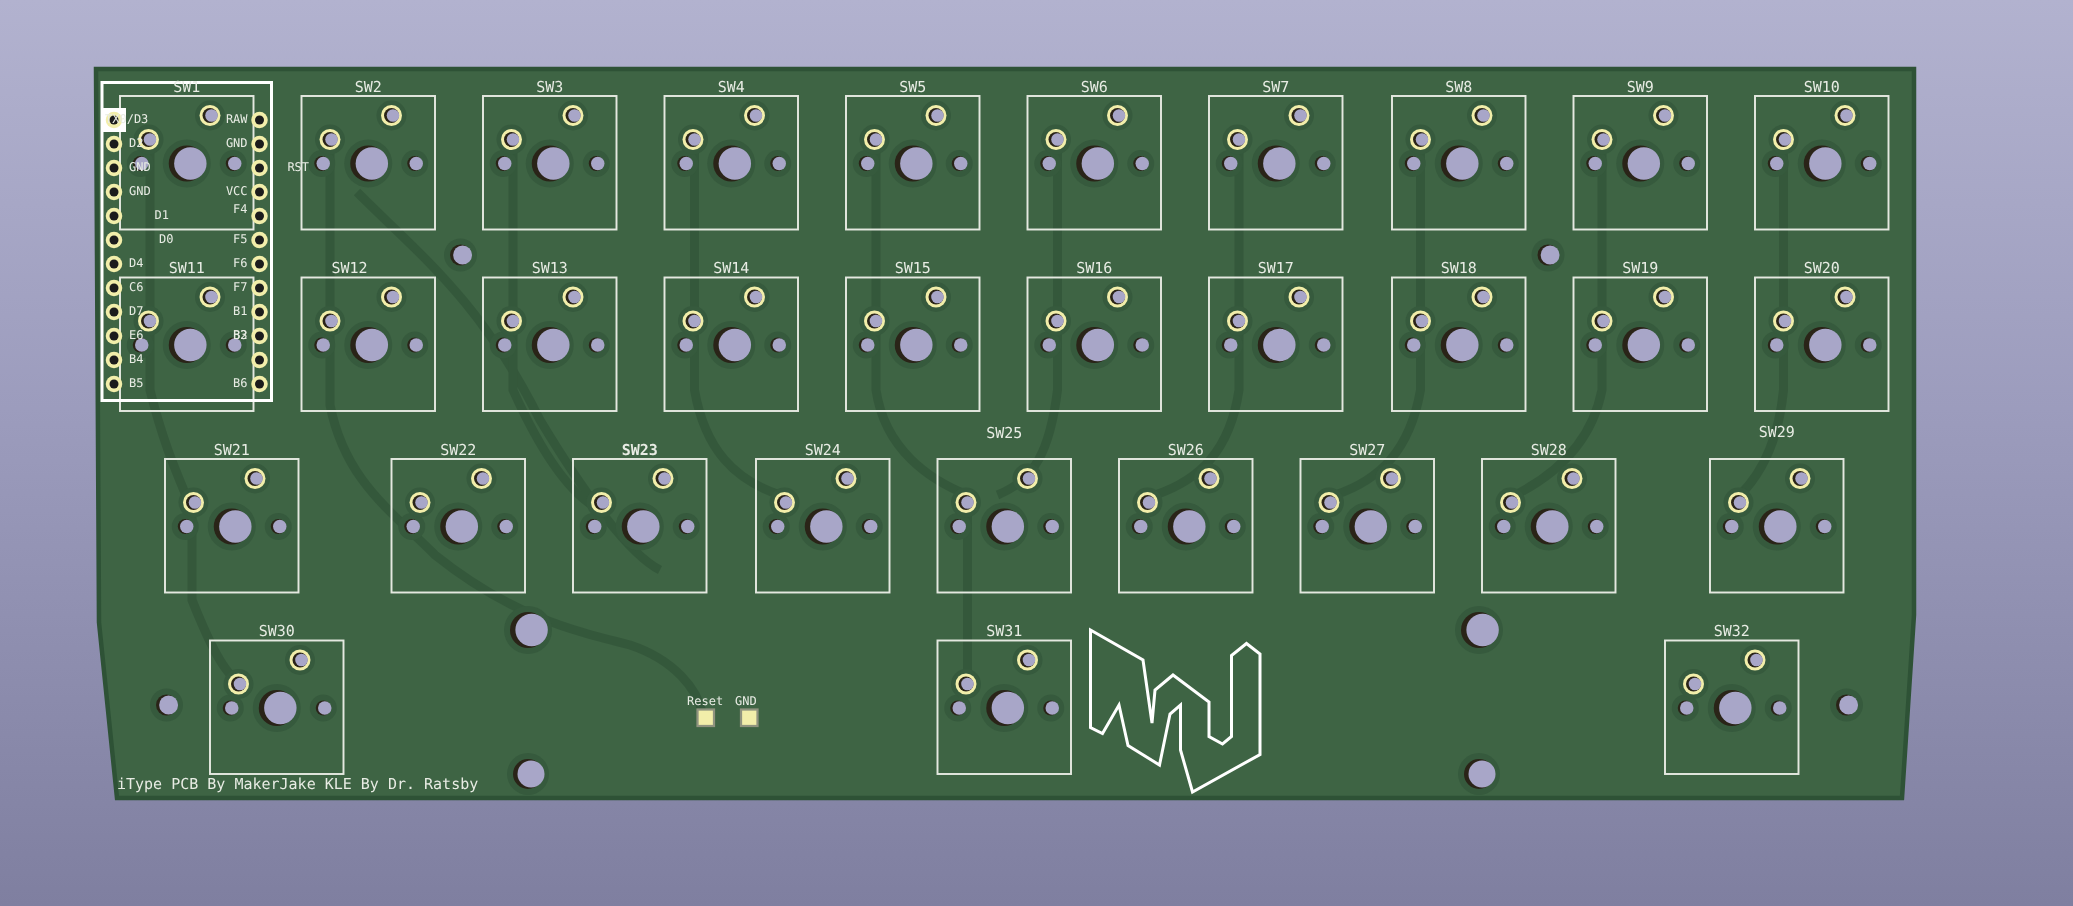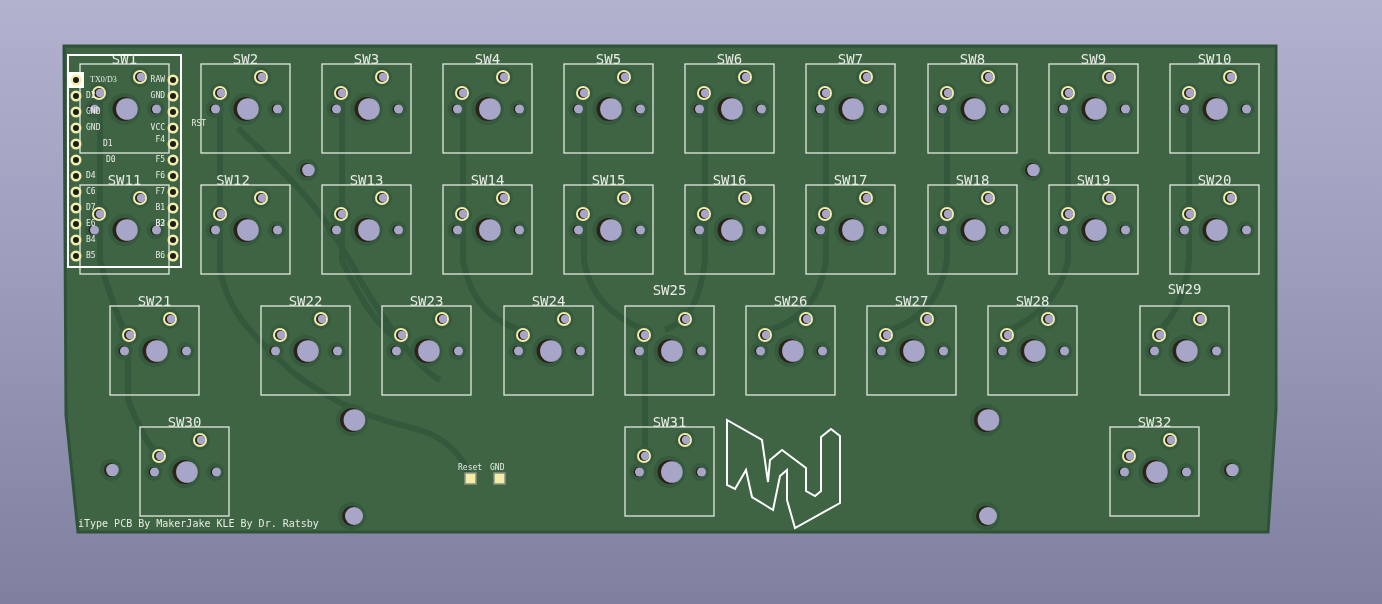--- a/index.html
+++ b/index.html
@@ -3,21 +3,21 @@
 <meta charset="utf-8">
 <style>
   html, body { margin:0; padding:0; }
   body {
     width:1382px; height:604px; overflow:hidden; position:relative;
     background: linear-gradient(#b2b2cf 0%, #9c9cbd 45%, #7f7fa0 100%);
     font-family: "DejaVu Sans Mono", monospace;
   }
   #board { position:absolute; left:0; top:0; width:1382px; height:604px; }
   .lbl {
-    position:absolute; color:#e8ece4; font-size:14px; line-height:10px;
+    position:absolute; color:#e8ece4; font-size:10px; line-height:10px;
     white-space:nowrap; transform:translateX(-50%);
     font-family:"DejaVu Sans Mono", monospace;
   }
   .pinlbl {
     position:absolute; color:#e8ece4; font-size:8px; line-height:8px;
     white-space:nowrap; font-family:"DejaVu Sans Mono", monospace;
   }
   .credit {
     position:absolute; left:78px; top:518px; color:#e8ece4; font-size:10px;
     font-family:"DejaVu Sans Mono", monospace; white-space:nowrap;
@@ -1176,45 +1176,45 @@
     <div class="lbl" style="left: 366.5px; top: 175px;">SW13</div>
     <div class="lbl" style="left: 487.5px; top: 175px;">SW14</div>
     <div class="lbl" style="left: 608.5px; top: 175px;">SW15</div>
     <div class="lbl" style="left: 729.5px; top: 175px;">SW16</div>
     <div class="lbl" style="left: 850.5px; top: 175px;">SW17</div>
     <div class="lbl" style="left: 972.5px; top: 175px;">SW18</div>
     <div class="lbl" style="left: 1093.5px; top: 175px;">SW19</div>
     <div class="lbl" style="left: 1214.5px; top: 175px;">SW20</div>
     <div class="lbl" style="left: 154.5px; top: 296px;">SW21</div>
     <div class="lbl" style="left: 305.5px; top: 296px;">SW22</div>
-    <div class="lbl" style="left: 426.5px; top: 296px;">SW23</div>
+    <div class="lbl" style="left: 426.5px; top: 296px; font-weight: bold;">SW23</div>
     <div class="lbl" style="left: 548.5px; top: 296px;">SW24</div>
     <div class="lbl" style="left: 669.5px; top: 285px;">SW25</div>
     <div class="lbl" style="left: 790.5px; top: 296px;">SW26</div>
     <div class="lbl" style="left: 911.5px; top: 296px;">SW27</div>
     <div class="lbl" style="left: 1032.5px; top: 296px;">SW28</div>
     <div class="lbl" style="left: 1184.5px; top: 284px;">SW29</div>
     <div class="lbl" style="left: 184.5px; top: 417px;">SW30</div>
     <div class="lbl" style="left: 669.5px; top: 417px;">SW31</div>
     <div class="lbl" style="left: 1154.5px; top: 417px;">SW32</div>
-    <div class="pinlbl" style="left: 90px; top: 76px; font-family: Liberation Serif, serif;">TX0/D3</div>
+    <div class="pinlbl" style="left: 70px; top: 76px;">TX0/D3</div>
     <div class="pinlbl" style="left: 86px; top: 92px;">D2</div>
     <div class="pinlbl" style="left: 86px; top: 108px;">GND</div>
     <div class="pinlbl" style="left: 86px; top: 124px;">GND</div>
     <div class="pinlbl" style="left: 86px; top: 140px; padding-left: 17px;">D1</div>
     <div class="pinlbl" style="left: 86px; top: 156px; padding-left: 20px;">D0</div>
     <div class="pinlbl" style="left: 86px; top: 172px;">D4</div>
     <div class="pinlbl" style="left: 86px; top: 188px;">C6</div>
     <div class="pinlbl" style="left: 86px; top: 204px;">D7</div>
     <div class="pinlbl" style="left: 86px; top: 220px;">E6</div>
     <div class="pinlbl" style="left: 86px; top: 236px;">B4</div>
     <div class="pinlbl" style="left: 86px; top: 252px;">B5</div>
     <div class="pinlbl" style="left: 150.6px; top: 76px;">RAW</div>
     <div class="pinlbl" style="left: 150.6px; top: 92px;">GND</div>
-    <div class="pinlbl" style="left: 150.6px; top: 120px; padding-left: 41px;">RST</div>
+    <div class="pinlbl" style="left: 150.6px; top: 108px; padding-left: 41px;">RST</div>
     <div class="pinlbl" style="left: 150.6px; top: 124px;">VCC</div>
     <div class="pinlbl" style="left: 155.4px; top: 136px;">F4</div>
     <div class="pinlbl" style="left: 155.4px; top: 156px;">F5</div>
     <div class="pinlbl" style="left: 155.4px; top: 172px;">F6</div>
     <div class="pinlbl" style="left: 155.4px; top: 188px;">F7</div>
     <div class="pinlbl" style="left: 155.4px; top: 204px;">B1</div>
     <div class="pinlbl" style="left: 155.4px; top: 220px;">B3</div>
     <div class="pinlbl" style="left: 155.4px; top: 220px;">B2</div>
     <div class="pinlbl" style="left: 155.4px; top: 252px;">B6</div>
   </div>

